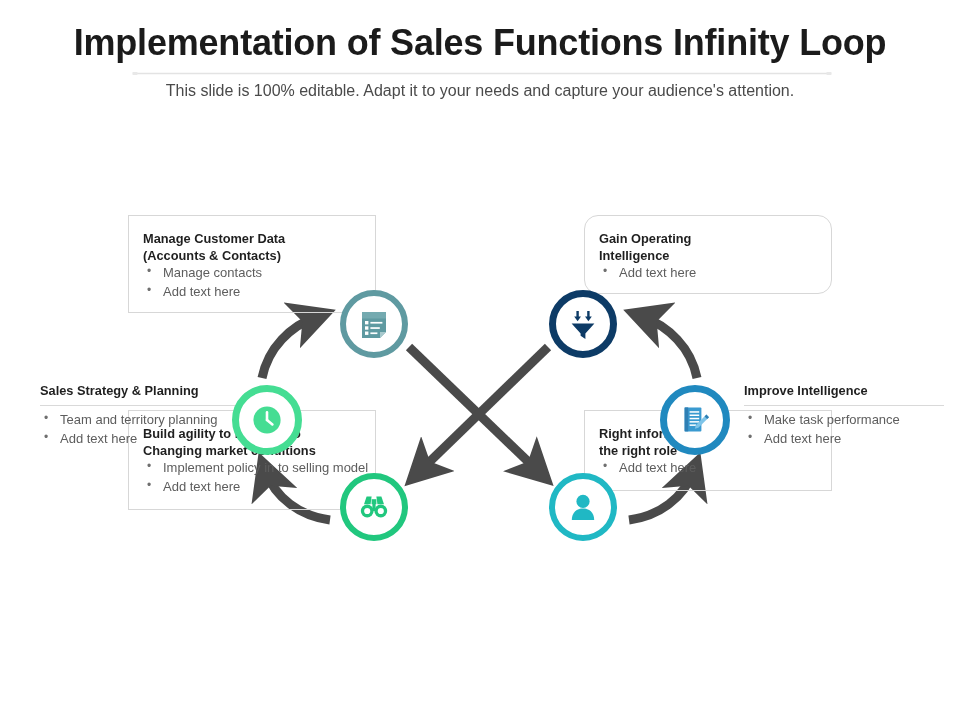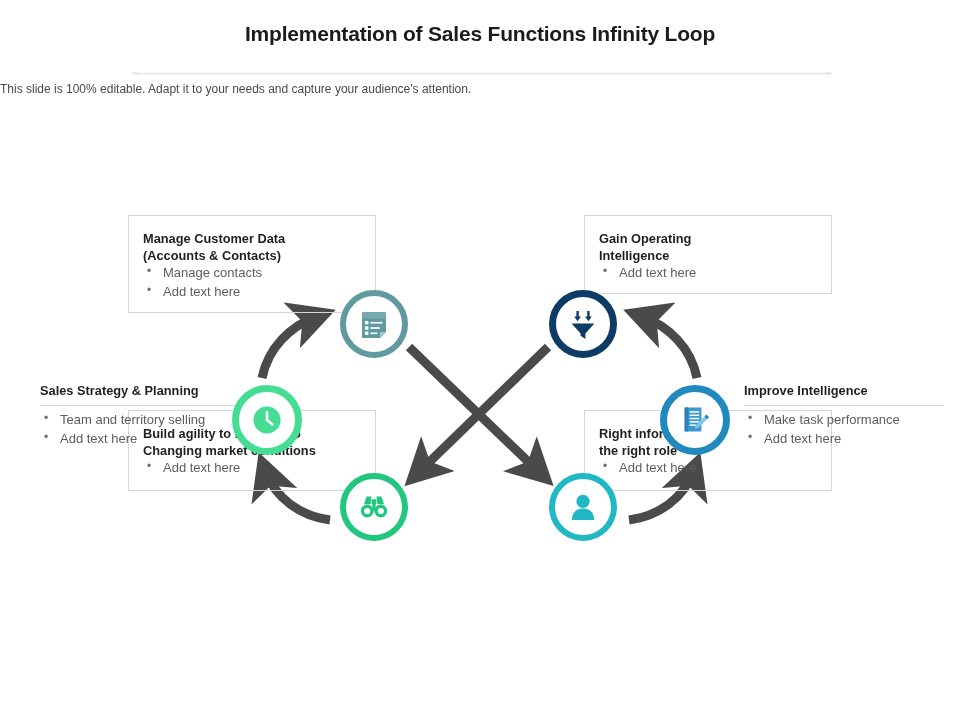--- a/index.html
+++ b/index.html
@@ -17,40 +17,40 @@
     -webkit-font-smoothing: antialiased;
   }
 
   
   #title {
     position: absolute;
     left: 0;
     top: 22px;
     width: 960px;
     text-align: center;
-    font-size: 21px;
+    font-size: 36px;
     font-weight: bold;
     color: #1b1b1b;
     letter-spacing: -0.2px;
     white-space: nowrap;
   }
   #title-rule {
     position: absolute;
     left: 132px;
     top: 72px;
     width: 700px;
     height: 3px;
   }
   #subtitle {
     position: absolute;
     left: 0;
     top: 82px;
     width: 960px;
-    text-align: left;
-    font-size: 12px;
+    text-align: center;
+    font-size: 16px;
     color: #4a4a4a;
   }
 
   
   #diagram {
     position: absolute;
     left: 0;
     top: 110px;
     width: 780px;
     height: 520px;
@@ -101,21 +101,21 @@
     position: absolute;
     left: 4px;
     top: -1px;
     color: #6f6f6f;
     font-size: 12px;
   }
 
   
   #panel-manage-customer-data { left: 128px; top: 105px;  width: 248px; padding: 14px 12px 10px 14px; }
   #panel-build-agility        { left: 128px; top: 300px;  width: 248px; padding: 14px 12px 12px 14px; }
-  #panel-gain-operating       { left: 584px; top: 105px;  width: 248px; padding: 14px 12px 10px 14px; }
+  #panel-gain-operating       { left: 584px; top: 105px;  width: 248px; padding: 14px 12px 10px 14px; border-radius: 14px; }
   #panel-right-information    { left: 584px; top: 300px;  width: 248px; padding: 14px 12px 12px 14px; }
   #panel-sales-strategy       { left: 40px;  top: 272px;  width: 216px; }
   #panel-improve-productivity { left: 744px; top: 272px;  width: 200px; }
 
   
   #panel-sales-strategy .panel-title,
   #panel-improve-productivity .panel-title { white-space: nowrap; }
 
   
   .icon-node {
@@ -181,20 +181,21 @@
       <ul class="bullets">
         <li>Manage contacts</li>
         <li>Add text here</li>
       </ul>
     </div>
 
     <div class="panel panel-box" id="panel-build-agility">
       <div class="panel-title">Build agility to respond to
 Changing market conditions</div>
       <ul class="bullets">
+        <li>Implement policy in to selling model</li>
         <li>Add text here</li>
       </ul>
     </div>
 
     <div class="panel panel-box" id="panel-gain-operating">
       <div class="panel-title">Gain Operating
 Intelligence</div>
       <ul class="bullets">
         <li>Add text here</li>
       </ul>
@@ -205,21 +206,21 @@
 the right role</div>
       <ul class="bullets">
         <li>Add text here</li>
       </ul>
     </div>
 
     <div class="panel" id="panel-sales-strategy">
       <div class="panel-title">Sales Strategy &amp; Planning</div>
       <div class="panel-rule"></div>
       <ul class="bullets">
-        <li>Team and territory selling</li>
+        <li>Team and territory planning</li>
         <li>Add text here</li>
       </ul>
     </div>
 
     <div class="panel" id="panel-improve-productivity">
       <div class="panel-title">Improve Intelligence</div>
       <div class="panel-rule"></div>
       <ul class="bullets">
         <li>Make task performance</li>
         <li>Add text here</li>

